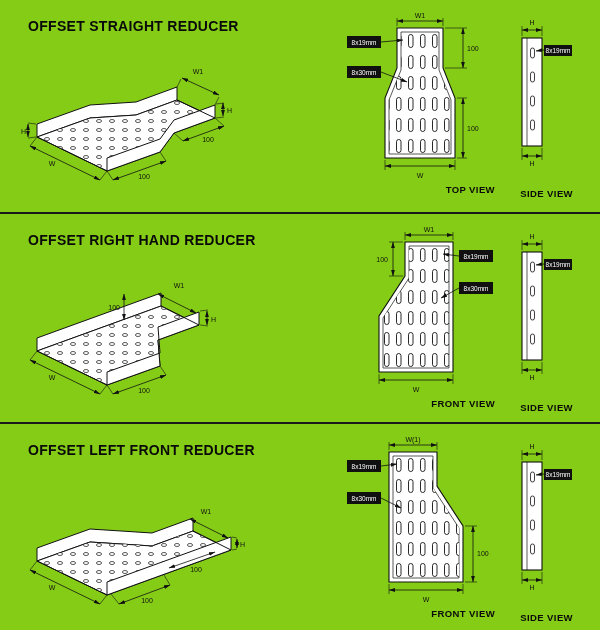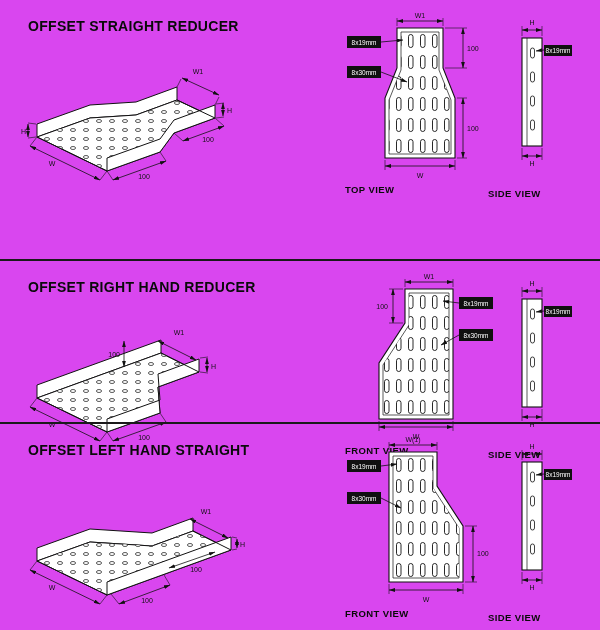--- a/index.html
+++ b/index.html
@@ -1,27 +1,27 @@
 <!DOCTYPE html>
 <html><head>
 <meta charset="utf-8">
 <style>
   * { box-sizing:border-box; margin:0; padding:0; }
   html,body { width:600px; height:630px; }
   body { background:#fdfdfd; font-family:"Liberation Sans", sans-serif; color:#111; }
-  .page { position:relative; width:600px; height:630px; overflow:hidden; background:#d946ef; }
+  .page { position:relative; width:600px; height:630px; overflow:hidden; background:#84cc16; }
   .panel { position:absolute; left:0; width:600px; }
   #panel1 { top:0; height:212px; }
-  #panel2 { top:212px; height:270px; border-top:2px solid #1a1a1a;margin-top:47px; }
+  #panel2 { top:212px; height:270px; border-top:2px solid #1a1a1a; }
   #panel3 { top:422px; height:208px; border-top:2px solid #1a1a1a; }
   .title { position:absolute; left:28px; top:18px; font-size:14px; font-weight:bold; letter-spacing:0.3px; color:#0a0a0a; white-space:nowrap; }
   svg.iso  { position:absolute; left:16px;  top:36px; width:232px; height:162px; }
   svg.plan { position:absolute; left:345px; top:10px; width:150px; height:170px; }
   svg.side { position:absolute; left:488px; top:18px; width:85px;  height:150px; }
-  .cap { position:absolute; font-size:9.5px; font-weight:bold; letter-spacing:0.4px; text-align:left; color:#0a0a0a; }
+  .cap { position:absolute; font-size:9.5px; font-weight:bold; letter-spacing:0.4px; text-align:right; color:#0a0a0a; }
   .cap-plan { left:345px; width:150px; top:184px; }
   .cap-side { left:488px; width:85px;  top:188px; }
   svg text { font-family:"Liberation Sans", sans-serif; }
   .t  { font-size:7px; fill:#111; text-anchor:middle; }
   .ts { font-size:7px; fill:#111; text-anchor:start; }
   .te { font-size:7px; fill:#111; text-anchor:end; }
   .bt { font-size:6.5px; fill:#fff; text-anchor:middle; }
   .ol { fill:#ffffff; stroke:#111; stroke-width:1.1; }
   .il { fill:none; stroke:#111; stroke-width:0.7; }
   .el line { stroke:#111; stroke-width:0.6; }
@@ -262,21 +262,21 @@
       <g>
         <rect class="lb" x="56" y="27" width="28" height="11"></rect>
         <text class="bt" x="70" y="35">8x19mm</text>
         <line class="lead" x1="56" y1="32" x2="48" y2="33" marker-end="url(#arr)"></line>
       </g>
     </svg>
     <div class="cap cap-side">SIDE VIEW</div>
   </section>
 
   <section class="panel" id="panel3">
-    <div class="title">OFFSET LEFT HAND STRAIGHT</div>
+    <div class="title">OFFSET LEFT FRONT REDUCER</div>
 
     <svg class="iso" viewBox="0 0 232 162">
       <g>
         <polygon class="shape" points="21,101 74,82 136,86 177,71 177,58 136,73 74,69 21,88"></polygon>
       </g>
       <g>
         <polygon class="shape" points="21,101 91,135 215,90 177,71 136,86 74,82"></polygon>
         <polygon points="21,101 91,135 215,90 177,71 136,86 74,82" fill="url(#isoDots)" stroke="none"></polygon>
       </g>
       <g>

